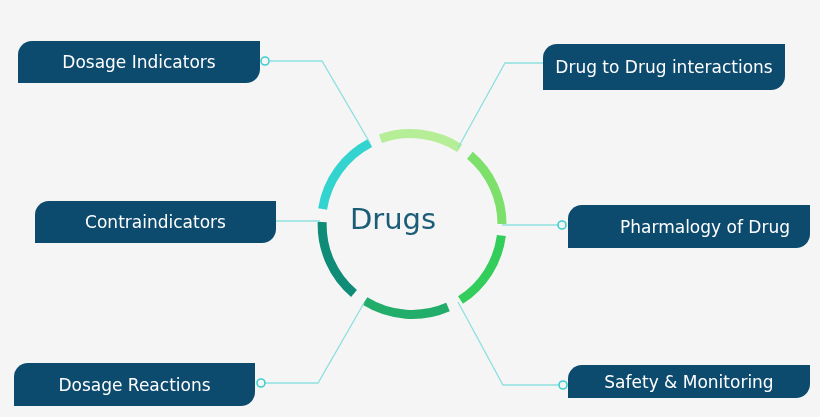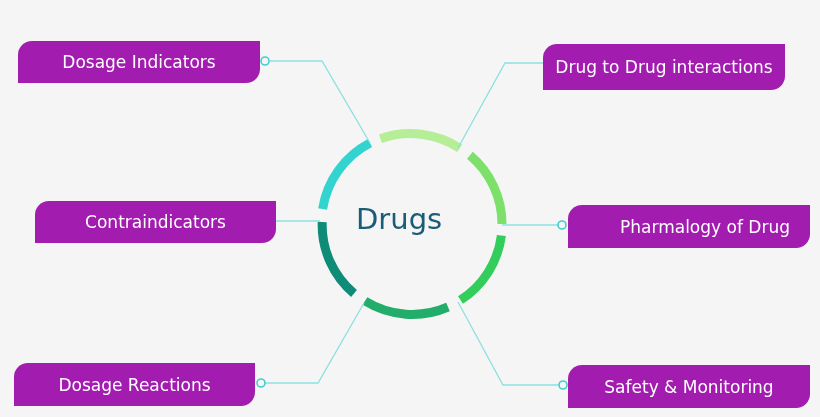--- a/index.html
+++ b/index.html
@@ -3,28 +3,28 @@
 <meta charset="utf-8">
 <style>
   html, body { margin: 0; padding: 0; }
   body {
     width: 820px; height: 417px; background: #f5f5f5;
     position: relative; overflow: hidden;
     font-family: "DejaVu Sans", sans-serif;
   }
   svg.links { position: absolute; left: 0; top: 0; }
   .node {
-    position: absolute; background: #a21caf; color: #ffffff;
+    position: absolute; background: #0c4a6e; color: #ffffff;
     font-size: 17px; display: flex; align-items: center; justify-content: center;
     box-sizing: border-box; white-space: nowrap;
   }
   .node.left { border-radius: 14px 0 14px 0; }
   .node.right { border-radius: 14px 0 14px 0; }
   .center-label {
-    position: absolute; left: 356px; top: 202px; width: 120px; text-align: left;
+    position: absolute; left: 333px; top: 202px; width: 120px; text-align: center;
     font-size: 29px; color: #1b5c77;
   }
 </style>
 </head>
 <body>
 
 <svg class="links" width="820" height="417">
   <g fill="none" stroke-width="9" stroke-linecap="butt">
 
     <path d="M 380.5 138.8 A 90 90 0 0 1 459.7 148.2" stroke="#b5ee97"></path>
@@ -62,15 +62,15 @@
 </div>
 <div class="node left" style="left:14px; top:363px; width:241px; height:43px;">
   <span>Dosage Reactions</span>
 </div>
 <div class="node right" style="left:543px; top:44px; width:242px; height:46px;">
   <span>Drug to Drug interactions</span>
 </div>
 <div class="node right" style="left:568px; top:205px; width:242px; height:43px;padding-left:32px;">
   <span>Pharmalogy of Drug</span>
 </div>
-<div class="node right" style="left:568px; top:365px; width:242px; height:43px;">
+<div class="node right" style="left:568px; top:365px; width:242px; height:33px;">
   <span>Safety &amp; Monitoring</span>
 </div>
 
 </body></html>

